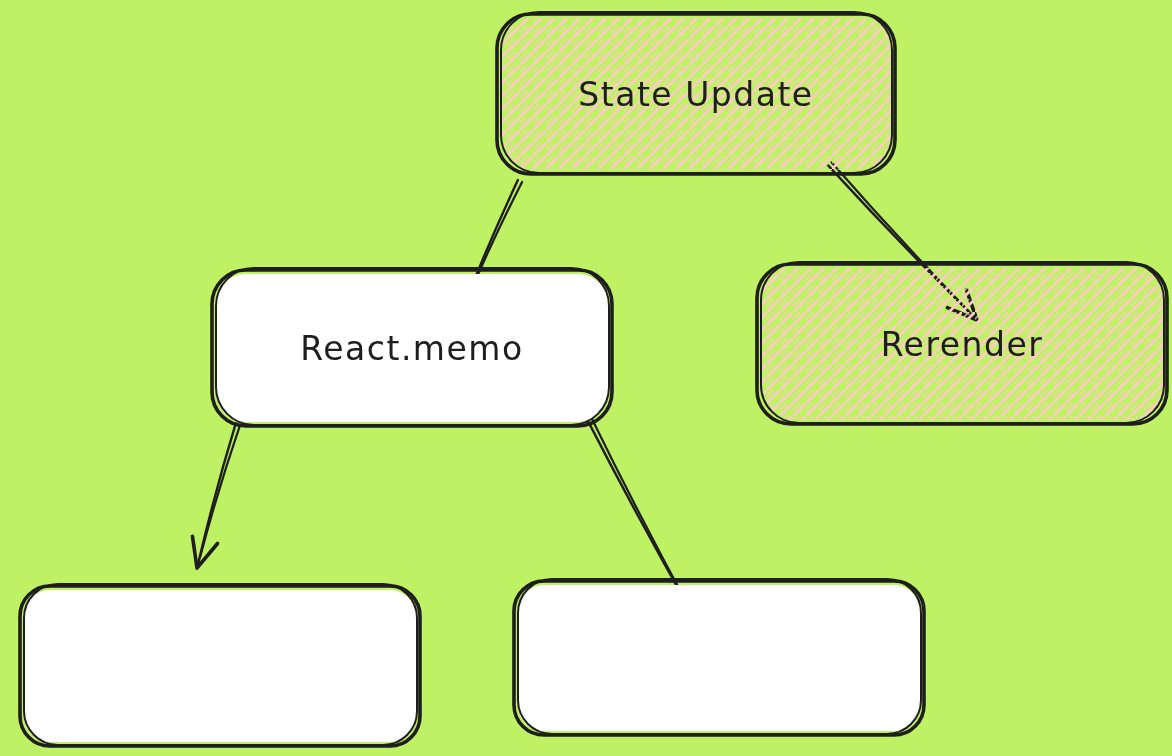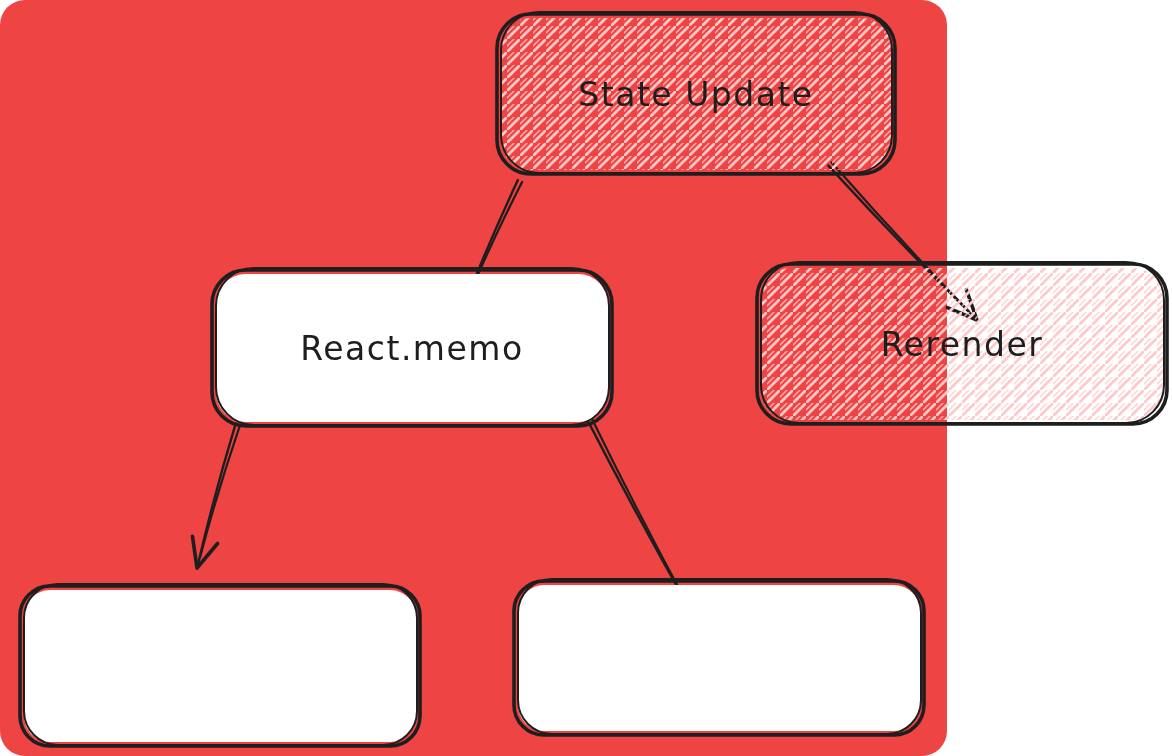--- a/index.html
+++ b/index.html
@@ -5,24 +5,23 @@
   html, body {
     margin: 0;
     padding: 0;
     background: #ffffff;
     width: 1172px;
     height: 756px;
     overflow: hidden;
   }
   .stage {
     position: relative;
-    width: 947px;
+    width: 1172px;
     height: 756px;
-    background: #ef4444;
-    border-radius: 25px;
+    background: #bef264;
   }
   svg text {
     font-family: "DejaVu Sans", sans-serif;
     font-size: 33px;
     font-weight: 500;
     letter-spacing: 1.5px;
     fill: #1e1e1e;
     user-select: none;
   }
 </style>

